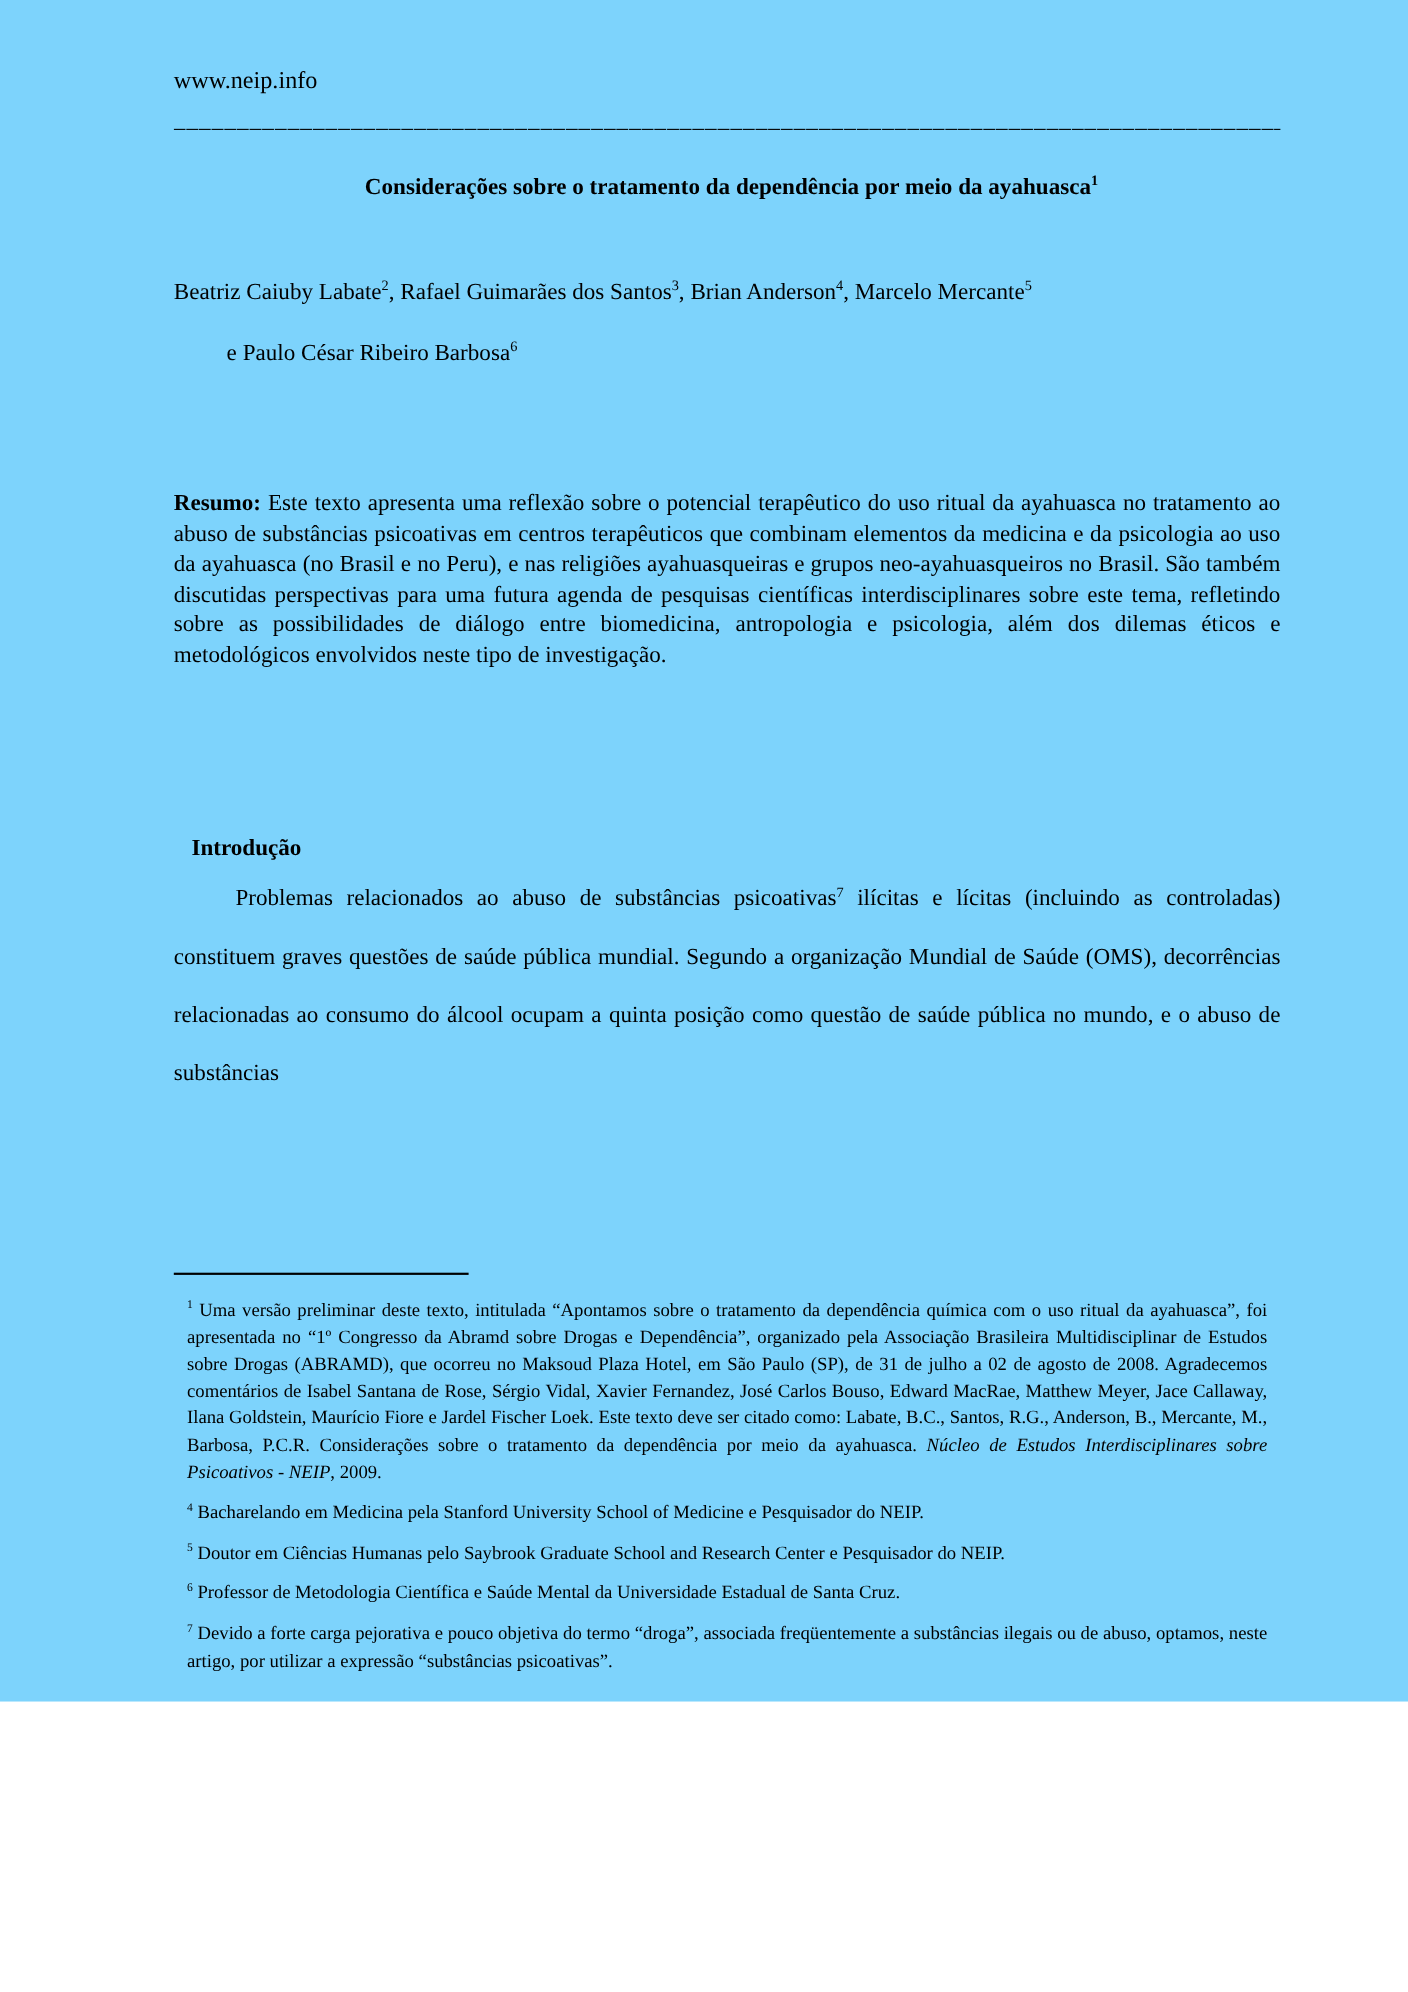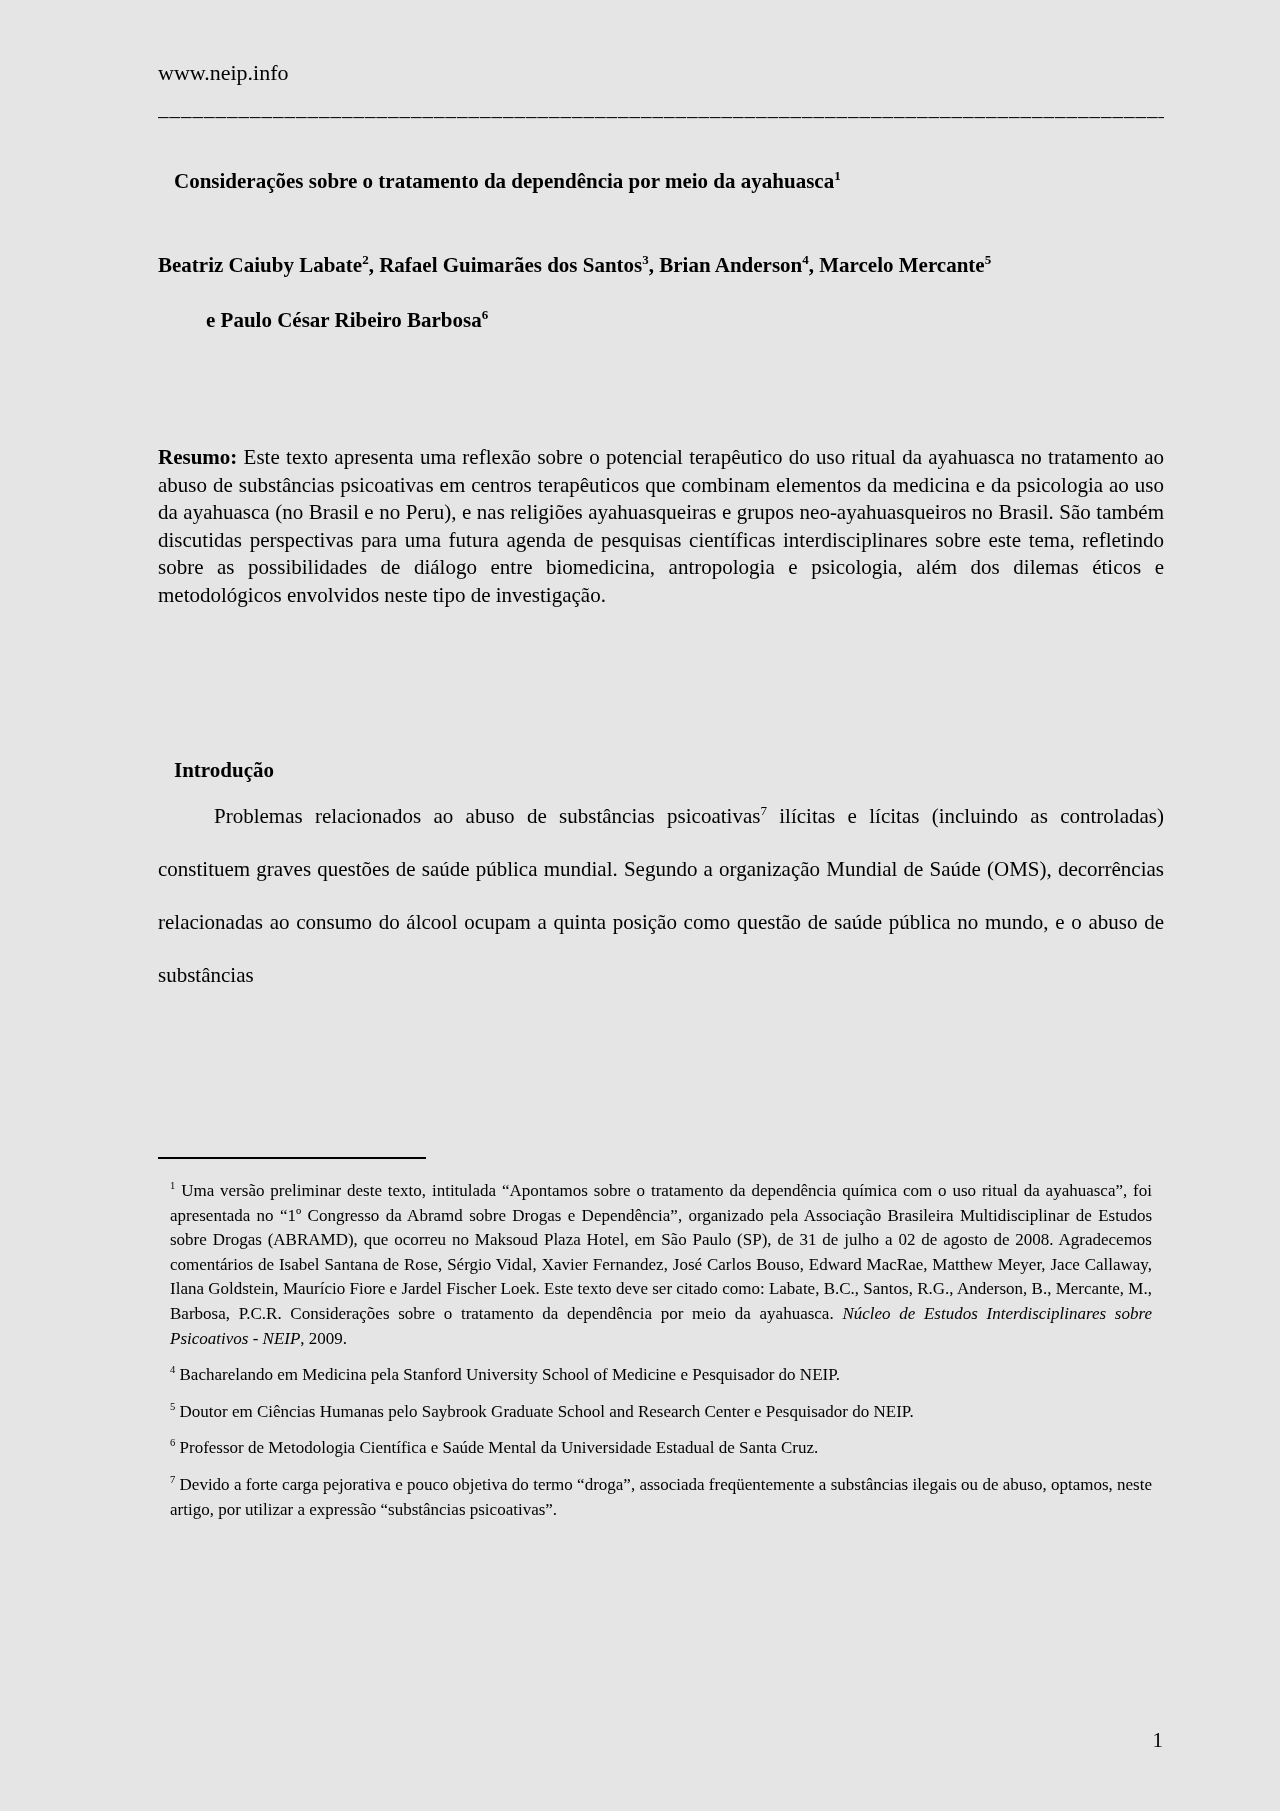--- a/index.html
+++ b/index.html
@@ -1,35 +1,35 @@
 <!DOCTYPE html>
 <html><head>
 <meta charset="utf-8">
 <style>
   html, body { margin: 0; padding: 0; background: #ffffff; }
   .page {
     position: relative;
     width: 1280px;
-    height: 1811px;
-    background: #e5e5e5;
+    height: 1547px;
+    background: #7dd3fc;
     color: #000000;
     font-family: "Liberation Serif", serif;
     overflow: hidden;
   }
   .abs { position: absolute; }
   .site-url { left: 158px; top: 60px; font-size: 22px; }
   .header-rule {
     left: 158px; top: 96px; width: 1006px;
     font-size: 21px; white-space: nowrap; overflow: hidden; letter-spacing: 1px;
   }
   .doc-title {
     left: 158px; top: 153px; width: 1006px;
-    margin: 16px; font-size: 21px; font-weight: bold; 
+    margin: 4px; font-size: 21px; font-weight: bold; text-align: center;
   }
-  .authors-line { left: 158px; width: 1006px; margin: 0; font-size: 21px; font-weight: bold; }
+  .authors-line { left: 158px; width: 1006px; margin: 0; font-size: 21px; }
   .authors-1 { top: 253px; }
   .authors-2 { top: 308px; margin-left: 48px; }
   .abstract {
     left: 158px; top: 444px; width: 1006px; margin: 0;
     font-size: 21px; line-height: 27.5px; text-align: justify;
   }
   .abstract b { font-weight: bold; }
   .intro-heading {
     left: 158px; top: 742px; margin: 16px;
     font-size: 21px; font-weight: bold;

